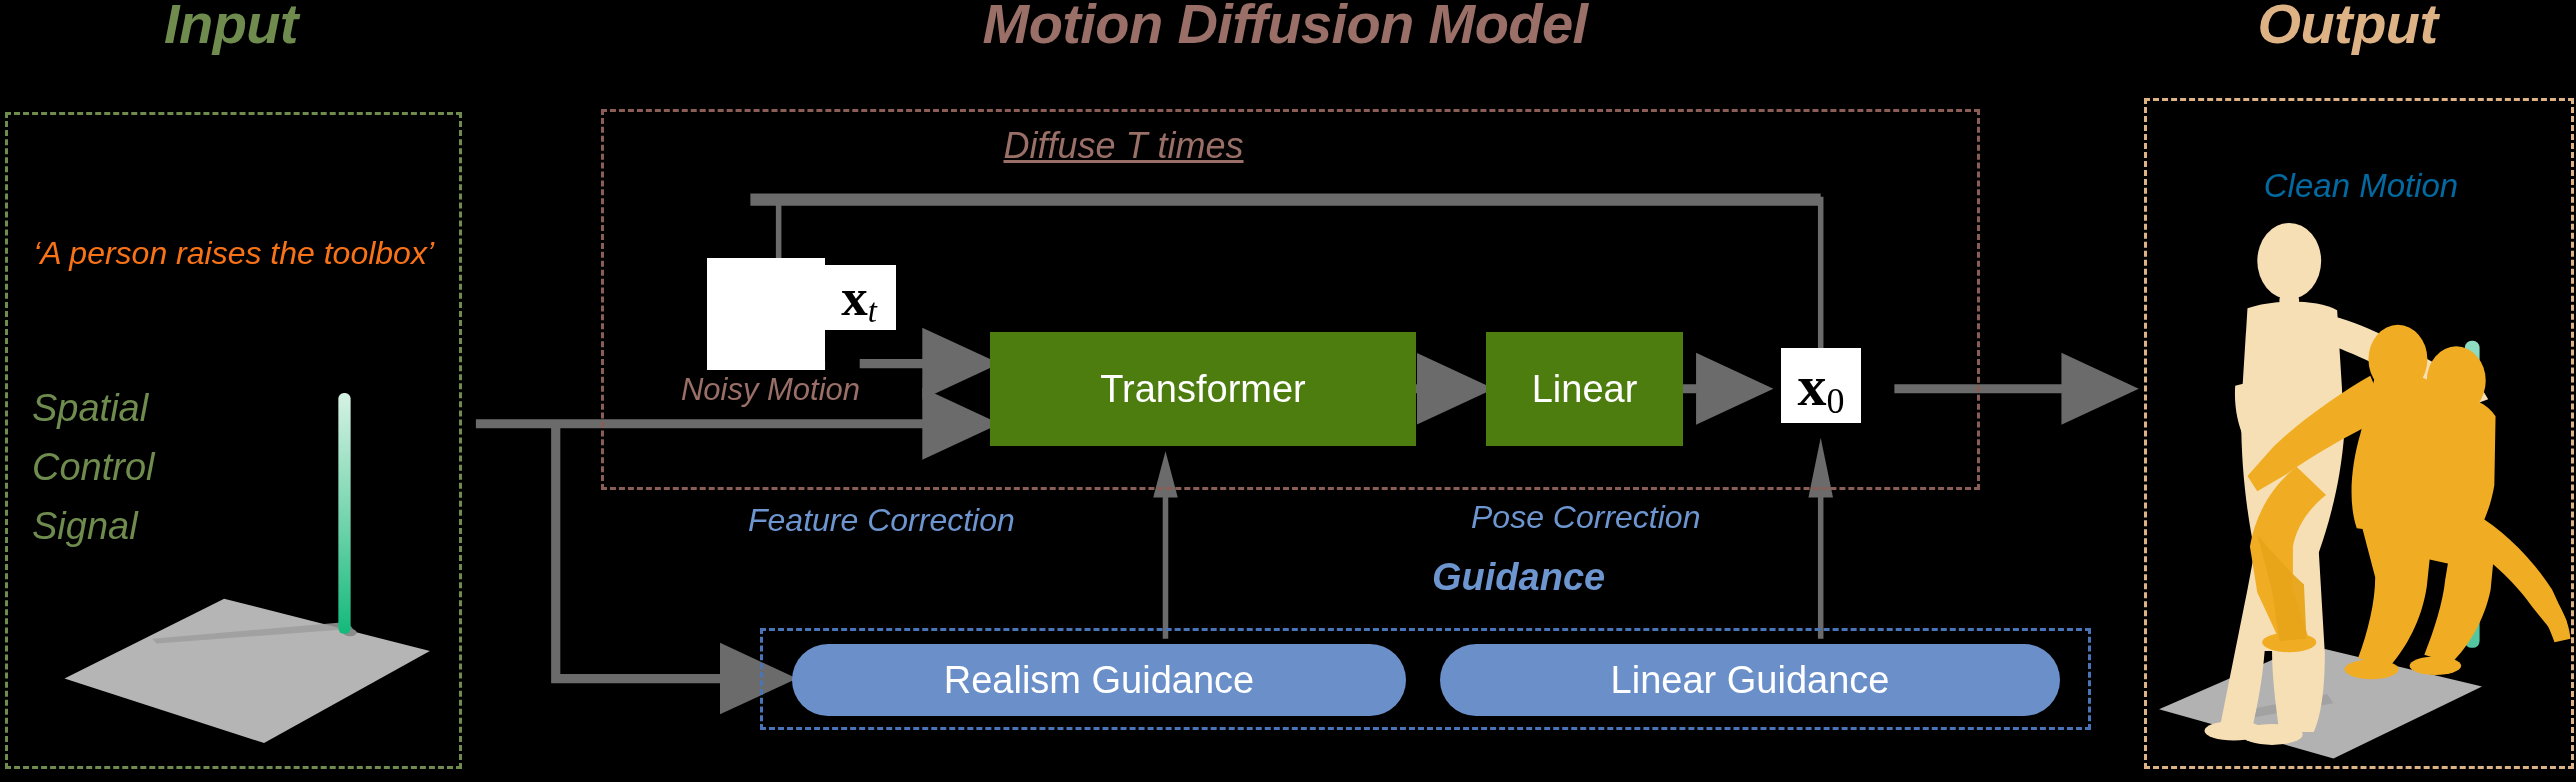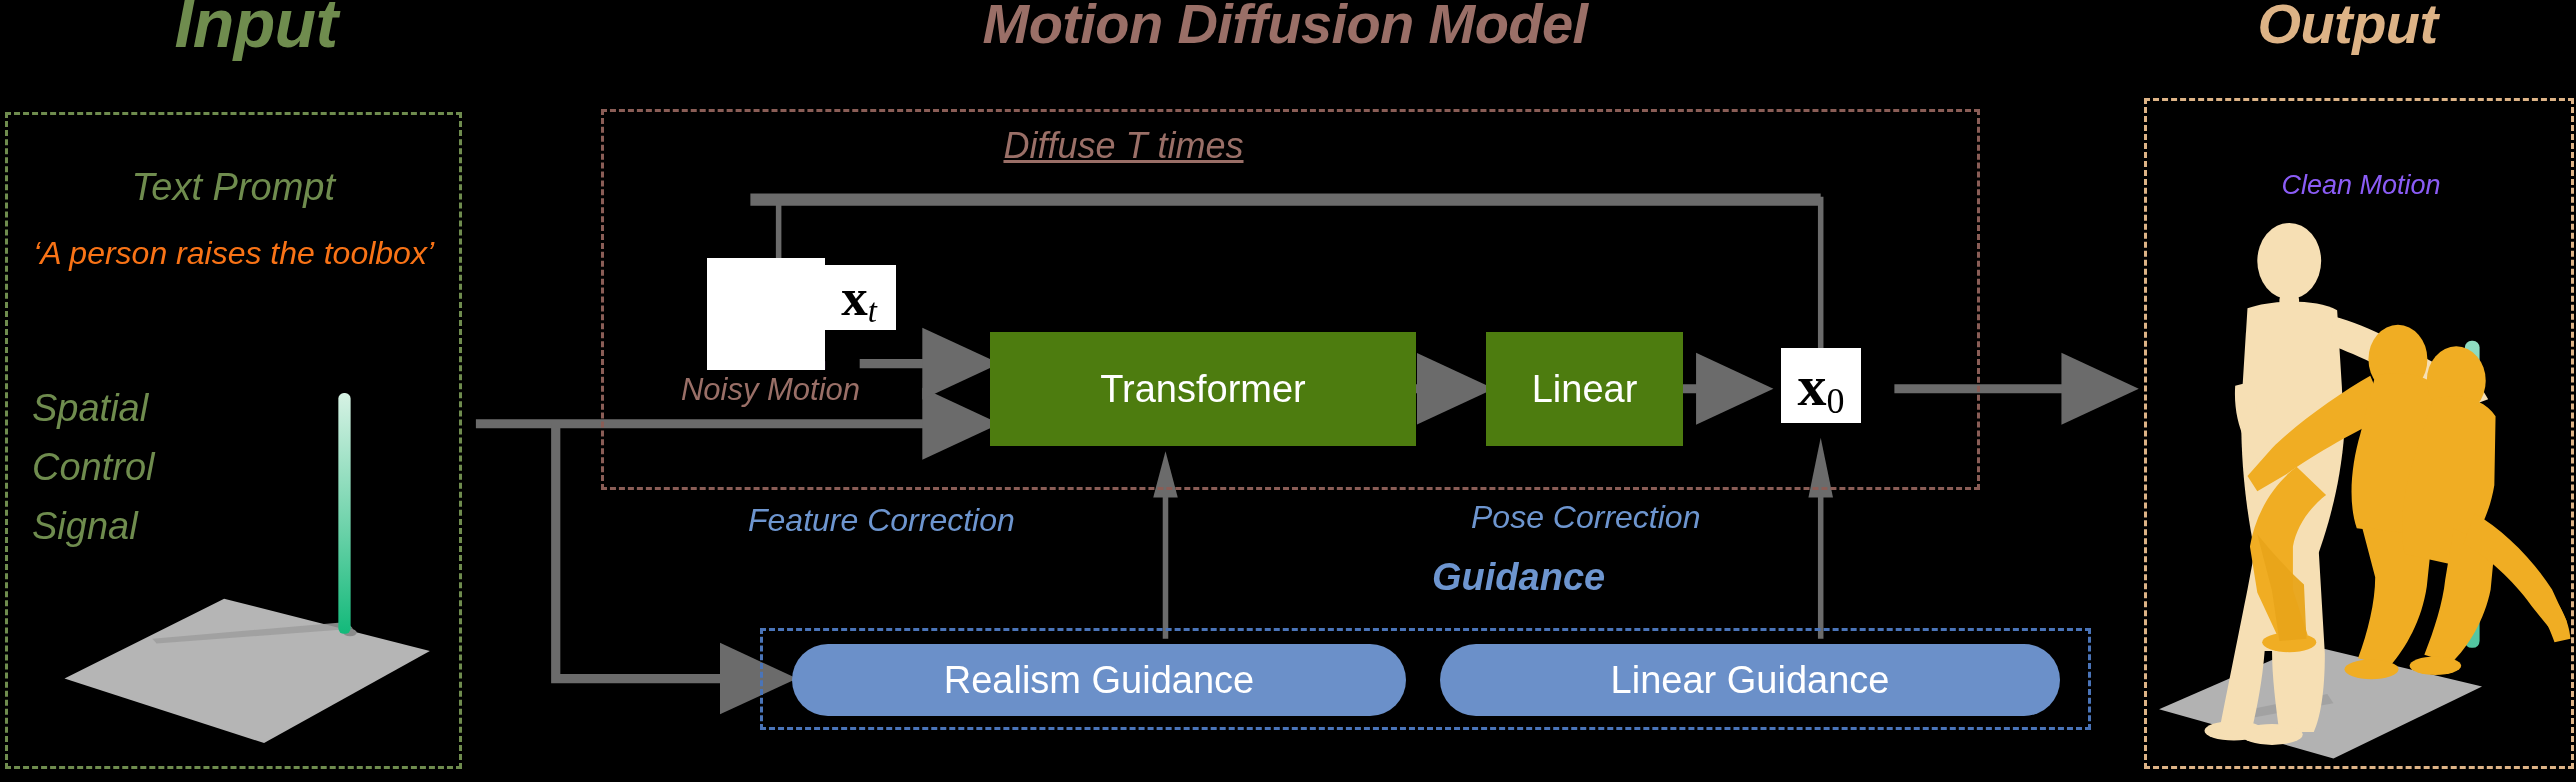--- a/index.html
+++ b/index.html
@@ -4,38 +4,38 @@
 <style>
   html,body{margin:0;padding:0;background:#000;}
   body{width:2576px;height:783px;overflow:hidden;font-family:"Liberation Sans",sans-serif;}
   #stage{position:relative;width:2576px;height:783px;background:#000;}
 
   .abs{position:absolute;}
   .ctr{display:flex;align-items:center;justify-content:center;text-align:center;}
 
   
   .sect-title{font-style:italic;font-weight:bold;letter-spacing:-0.6px;white-space:nowrap;}
-  .t-input{color:#6f8c4e;font-size:68px;padding-left:25px;}
+  .t-input{color:#6f8c4e;font-size:56px;}
   .t-mdm{color:#9a6f67;font-size:56px;}
   .t-output{color:#ddb386;font-size:56px;}
 
   
   .panel{border-style:dashed;border-width:3.1px;box-sizing:border-box;}
   .panel-input{border-color:#6f8c4e;}
   .panel-mdm{border-color:#8a5d56;border-width:3.7px;}
   .panel-output{border-color:#ddb386;}
   .panel-guid{border-color:#4a74b8;border-width:3.7px;}
 
   
   .lbl{font-style:italic;white-space:nowrap;}
   .lbl-green{color:#6f8c4e;font-size:38px;}
   .lbl-grey{color:#f97316;font-size:32px;}
   .lbl-mauve{color:#9a6f67;font-size:31px;}
   .lbl-mauve-big{color:#9a6f67;font-size:36px;text-decoration:underline;}
-  .lbl-tan{color:#8b5cf6;font-size:27px;}
+  .lbl-tan{color:#0369a1;font-size:33px;}
   .lbl-blue{color:#6d95cf;font-size:32px;}
   .lbl-blue-bold{color:#6d95cf;font-size:38px;font-weight:bold;}
 
   
   .modbox{background:#4d7c0f;color:#fff;font-size:38px;}
 
   
   .pill{background:#6b90c9;color:#fff;font-size:38px;border-radius:61px;}
 
   
@@ -168,21 +168,20 @@
       <g fill="#e8a41a" opacity="0.95">
         <path d="M3676,870 C3700,900 3728,930 3752,952 L3756,1040 L3712,1044 L3700,962 Z"></path>
       </g>
     </g>
   </svg>
 
   <div class="abs sect-title t-input ctr" style="left:0;top:1.2px;width:462px;height:44px;">Input</div>
 
   <div class="abs panel panel-input" style="left:4.9px;top:112px;width:457px;height:657px;"></div>
 
-  <div class="abs lbl lbl-green ctr" style="left:12.3px;top:167px;width:442px;height:41px;">Text Prompt</div>
 
   <div class="abs lbl-grey" style="left:24.6px;top:235px;width:418px;font-style:italic;text-align:center;line-height:1.18;">‘A person raises the toolbox’</div>
 
   <div class="abs lbl lbl-green" style="left:32px;top:387px;">Spatial</div>
   <div class="abs lbl lbl-green" style="left:32px;top:446px;">Control</div>
   <div class="abs lbl lbl-green" style="left:32px;top:505px;">Signal</div>
 
   <div class="abs sect-title t-mdm ctr" style="left:588px;top:1.2px;width:1394px;height:44px;">Motion Diffusion Model</div>
 
   <div class="abs panel panel-mdm" style="left:601px;top:109px;width:1379px;height:381px;"></div>

